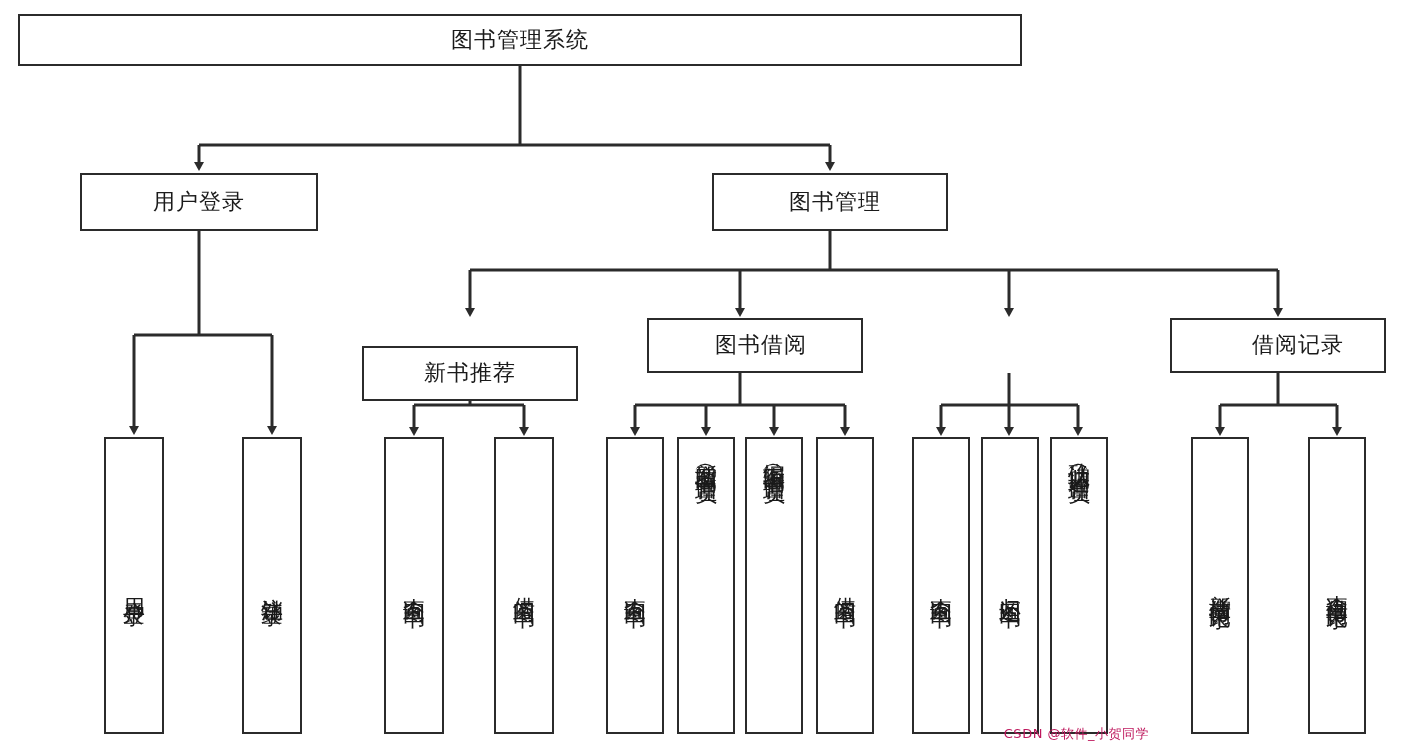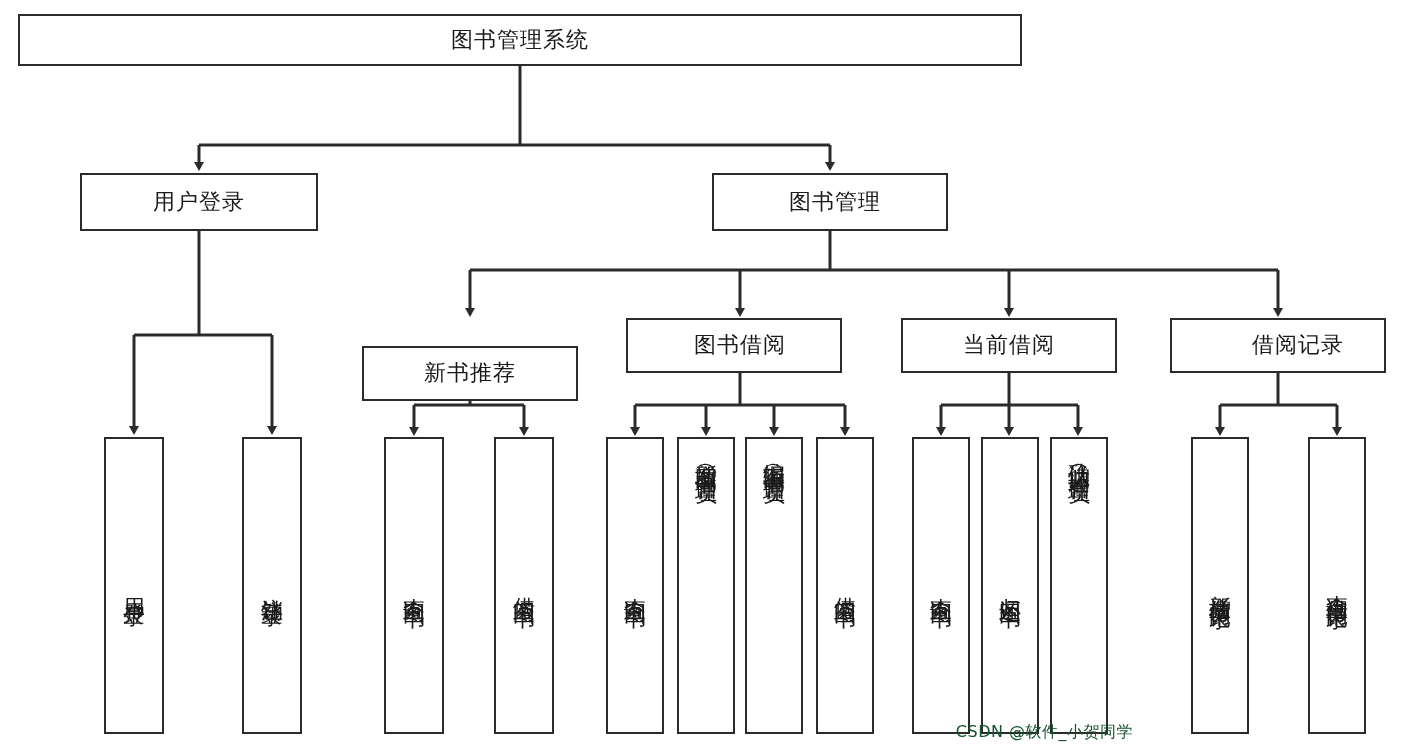--- a/index.html
+++ b/index.html
@@ -36,24 +36,24 @@
   .node.v-node.align-center{justify-content:center;}
   .node.v-node.align-start{justify-content:flex-start;}
   .v-label{
     writing-mode:vertical-rl;
     text-orientation:upright;
     white-space:nowrap;
     display:block;
   }
   #watermark{
     position:absolute;
-    right:24px;
+    right:8px;
     bottom:4px;
-    font-size:16px;
-    color:#14532d;
+    font-size:13px;
+    color:#be185d;
     letter-spacing:0.5px;
     user-select:none;
     white-space:nowrap;
   }
 </style>
 </head>
 <body>
 
 <div id="diagram-root">
 
@@ -118,22 +118,21 @@
       <path d="M1337,405 L1337,428" marker-end="url(#arrow)"></path>
     </g>
   </svg>
 
   <div class="node h-node" style="left:18px;top:14px;width:1004px;height:52px;">图书管理系统</div>
 
   <div class="node h-node" style="left:80px;top:173px;width:238px;height:58px;">用户登录</div>
   <div class="node h-node" style="left:712px;top:173px;width:236px;height:58px;padding-left:10px;">图书管理</div>
 
   <div class="node h-node" style="left:362px;top:318px;width:216px;height:55px;margin-top:28px;">新书推荐</div>
-  <div class="node h-node" style="left:626px;top:318px;width:216px;height:55px;padding-left:12px;">图书借阅</div>
-  <div class="node h-node" style="left:901px;top:318px;width:216px;height:55px;">当前借阅</div>
+  <div class="node h-node" style="left:647px;top:318px;width:216px;height:55px;padding-left:12px;">图书借阅</div>
   <div class="node h-node" style="left:1170px;top:318px;width:216px;height:55px;padding-left:40px;">借阅记录</div>
 
   <div class="node v-node align-center" style="left:104px;top:437px;width:60px;height:297px;">
     <span class="v-label">用户登录</span>
   </div>
   <div class="node v-node align-center" style="left:242px;top:437px;width:60px;height:297px;">
     <span class="v-label">注销登录</span>
   </div>
 
   <div class="node v-node align-center" style="left:384px;top:437px;width:60px;height:297px;">

